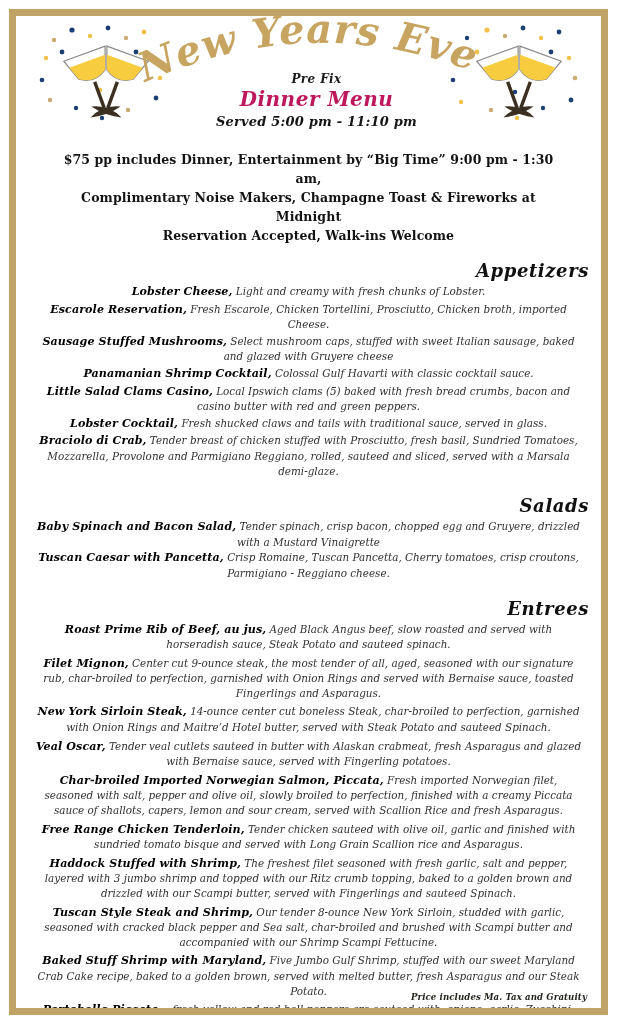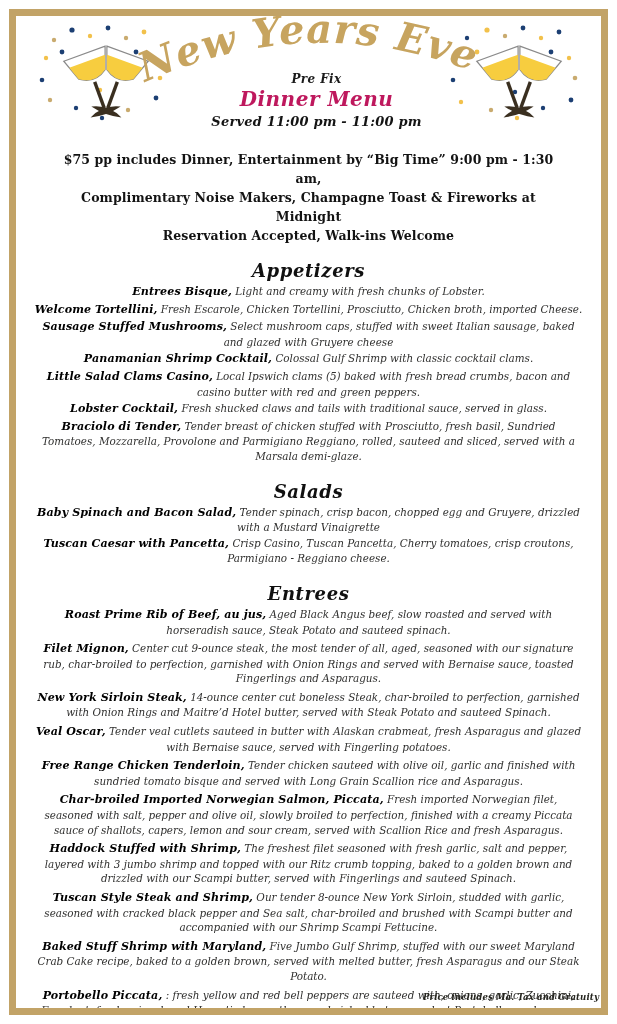--- a/index.html
+++ b/index.html
@@ -109,21 +109,21 @@
     line-height: 19px;
     letter-spacing: .1px;
   }
 
   
   .section {
     margin-top: 14px;
     padding: 0 4px;
   }
   .section-title {
-    text-align: center;
+    text-align: right;
     font-family: "DejaVu Serif", serif;
     font-style: italic;
     font-weight: bold;
     font-size: 18px;
     color: #101010;
     letter-spacing: .6px;
     line-height: 23px;
     margin-bottom: 2px;
   }
   .item {
@@ -151,21 +151,21 @@
   }
 
   .section.salads { margin-top: 16px; }
   .section.entrees { margin-top: 16px; }
   .section.entrees .item { margin-bottom: 4px; }
   .section.appetizers .item { margin-bottom: 2px; }
 
   
   .footer {
     position: absolute;
-    right: 2px;
+    right: 14px;
     bottom: 4px;
     text-align: right;
   }
   .footer-note {
     font-family: "DejaVu Serif", serif;
     font-style: italic;
     font-weight: bold;
     font-size: 8.6px;
     color: #25251f;
     letter-spacing: .1px;
@@ -267,55 +267,55 @@
             </defs>
             <text font-family="DejaVu Serif, serif" font-size="40" font-style="italic" font-weight="bold" fill="#c7a45f" letter-spacing="1">
               <textPath href="#arc" startOffset="50%" text-anchor="middle">New Years Eve</textPath>
             </text>
           </svg>
         </div>
 
         <div class="subtitle-block">
           <div class="prefix">Pre Fix</div>
           <div class="dinner-menu">Dinner Menu</div>
-          <div class="served">Served 11:00 pm - 11:00 pm</div>
+          <div class="served">Served 5:00 pm - 11:10 pm</div>
         </div>
       </div>
 
       <div class="info">
         <div class="info-line">$75 pp includes Dinner, Entertainment by “Big Time” 9:00 pm - 1:30 am,</div>
         <div class="info-line">Complimentary Noise Makers, Champagne Toast &amp; Fireworks at Midnight</div>
         <div class="info-line">Reservation Accepted, Walk-ins Welcome</div>
       </div>
 
       <div class="section appetizers">
         <div class="section-title">Appetizers</div>
-        <div class="item"><span class="nm">Entrees Bisque,</span><span class="ds"> Light and creamy with fresh chunks of Lobster.</span></div>
-        <div class="item"><span class="nm">Welcome Tortellini,</span><span class="ds"> Fresh Escarole, Chicken Tortellini, Prosciutto, Chicken broth, imported Cheese.</span></div>
+        <div class="item"><span class="nm">Lobster Cheese,</span><span class="ds"> Light and creamy with fresh chunks of Lobster.</span></div>
+        <div class="item"><span class="nm">Escarole Reservation,</span><span class="ds"> Fresh Escarole, Chicken Tortellini, Prosciutto, Chicken broth, imported Cheese.</span></div>
         <div class="item"><span class="nm">Sausage Stuffed Mushrooms,</span><span class="ds"> Select mushroom caps, stuffed with sweet Italian sausage, baked and glazed with Gruyere cheese</span></div>
-        <div class="item"><span class="nm">Panamanian Shrimp Cocktail,</span><span class="ds"> Colossal Gulf Shrimp with classic cocktail clams.</span></div>
+        <div class="item"><span class="nm">Panamanian Shrimp Cocktail,</span><span class="ds"> Colossal Gulf Havarti with classic cocktail sauce.</span></div>
         <div class="item"><span class="nm">Little Salad Clams Casino,</span><span class="ds"> Local Ipswich clams (5) baked with fresh bread crumbs, bacon and casino butter with red and green peppers.</span></div>
         <div class="item"><span class="nm">Lobster Cocktail,</span><span class="ds"> Fresh shucked claws and tails with traditional sauce, served in glass.</span></div>
-        <div class="item"><span class="nm">Braciolo di Tender,</span><span class="ds"> Tender breast of chicken stuffed with Prosciutto, fresh basil, Sundried Tomatoes, Mozzarella, Provolone and Parmigiano Reggiano, rolled, sauteed and sliced, served with a Marsala demi-glaze.</span></div>
+        <div class="item"><span class="nm">Braciolo di Crab,</span><span class="ds"> Tender breast of chicken stuffed with Prosciutto, fresh basil, Sundried Tomatoes, Mozzarella, Provolone and Parmigiano Reggiano, rolled, sauteed and sliced, served with a Marsala demi-glaze.</span></div>
       </div>
 
       <div class="section salads">
         <div class="section-title">Salads</div>
         <div class="item"><span class="nm">Baby Spinach and Bacon Salad,</span><span class="ds"> Tender spinach, crisp bacon, chopped egg and Gruyere, drizzled with a Mustard Vinaigrette</span></div>
-        <div class="item"><span class="nm">Tuscan Caesar with Pancetta,</span><span class="ds"> Crisp Casino, Tuscan Pancetta, Cherry tomatoes, crisp croutons, Parmigiano - Reggiano cheese.</span></div>
+        <div class="item"><span class="nm">Tuscan Caesar with Pancetta,</span><span class="ds"> Crisp Romaine, Tuscan Pancetta, Cherry tomatoes, crisp croutons, Parmigiano - Reggiano cheese.</span></div>
       </div>
 
       <div class="section entrees">
         <div class="section-title">Entrees</div>
         <div class="item"><span class="nm">Roast Prime Rib of Beef, au jus,</span><span class="ds"> Aged Black Angus beef, slow roasted and served with horseradish sauce, Steak Potato and sauteed spinach.</span></div>
         <div class="item"><span class="nm">Filet Mignon,</span><span class="ds"> Center cut 9-ounce steak, the most tender of all, aged, seasoned with our signature rub, char-broiled to perfection, garnished with Onion Rings and served with Bernaise sauce, toasted Fingerlings and Asparagus.</span></div>
         <div class="item"><span class="nm">New York Sirloin Steak,</span><span class="ds"> 14-ounce center cut boneless Steak, char-broiled to perfection, garnished with Onion Rings and Maitre’d Hotel butter, served with Steak Potato and sauteed Spinach.</span></div>
         <div class="item"><span class="nm">Veal Oscar,</span><span class="ds"> Tender veal cutlets sauteed in butter with Alaskan crabmeat, fresh Asparagus and glazed with Bernaise sauce, served with Fingerling potatoes.</span></div>
+        <div class="item"><span class="nm">Char-broiled Imported Norwegian Salmon, Piccata,</span><span class="ds"> Fresh imported Norwegian filet, seasoned with salt, pepper and olive oil, slowly broiled to perfection, finished with a creamy Piccata sauce of shallots, capers, lemon and sour cream, served with Scallion Rice and fresh Asparagus.</span></div>
         <div class="item"><span class="nm">Free Range Chicken Tenderloin,</span><span class="ds"> Tender chicken sauteed with olive oil, garlic and finished with sundried tomato bisque and served with Long Grain Scallion rice and Asparagus.</span></div>
-        <div class="item"><span class="nm">Char-broiled Imported Norwegian Salmon, Piccata,</span><span class="ds"> Fresh imported Norwegian filet, seasoned with salt, pepper and olive oil, slowly broiled to perfection, finished with a creamy Piccata sauce of shallots, capers, lemon and sour cream, served with Scallion Rice and fresh Asparagus.</span></div>
         <div class="item"><span class="nm">Haddock Stuffed with Shrimp,</span><span class="ds"> The freshest filet seasoned with fresh garlic, salt and pepper, layered with 3 jumbo shrimp and topped with our Ritz crumb topping, baked to a golden brown and drizzled with our Scampi butter, served with Fingerlings and sauteed Spinach.</span></div>
         <div class="item"><span class="nm">Tuscan Style Steak and Shrimp,</span><span class="ds"> Our tender 8-ounce New York Sirloin, studded with garlic, seasoned with cracked black pepper and Sea salt, char-broiled and brushed with Scampi butter and accompanied with our Shrimp Scampi Fettucine.</span></div>
         <div class="item"><span class="nm">Baked Stuff Shrimp with Maryland,</span><span class="ds"> Five Jumbo Gulf Shrimp, stuffed with our sweet Maryland Crab Cake recipe, baked to a golden brown, served with melted butter, fresh Asparagus and our Steak Potato.</span></div>
         <div class="item"><span class="nm">Portobello Piccata,</span><span class="ds"> : fresh yellow and red bell peppers are sauteed with, onions, garlic, Zucchini, Eggplant, fresh spinach and Havarti cheese, then sandwiched between select Portobello mushrooms, baked and glazed with Balsamic vinaigrette, served with Scallion rice</span></div>
       </div>
 
       <div class="footer">
         <span class="footer-note">Price includes Ma. Tax and Gratuity</span>
       </div>
 

